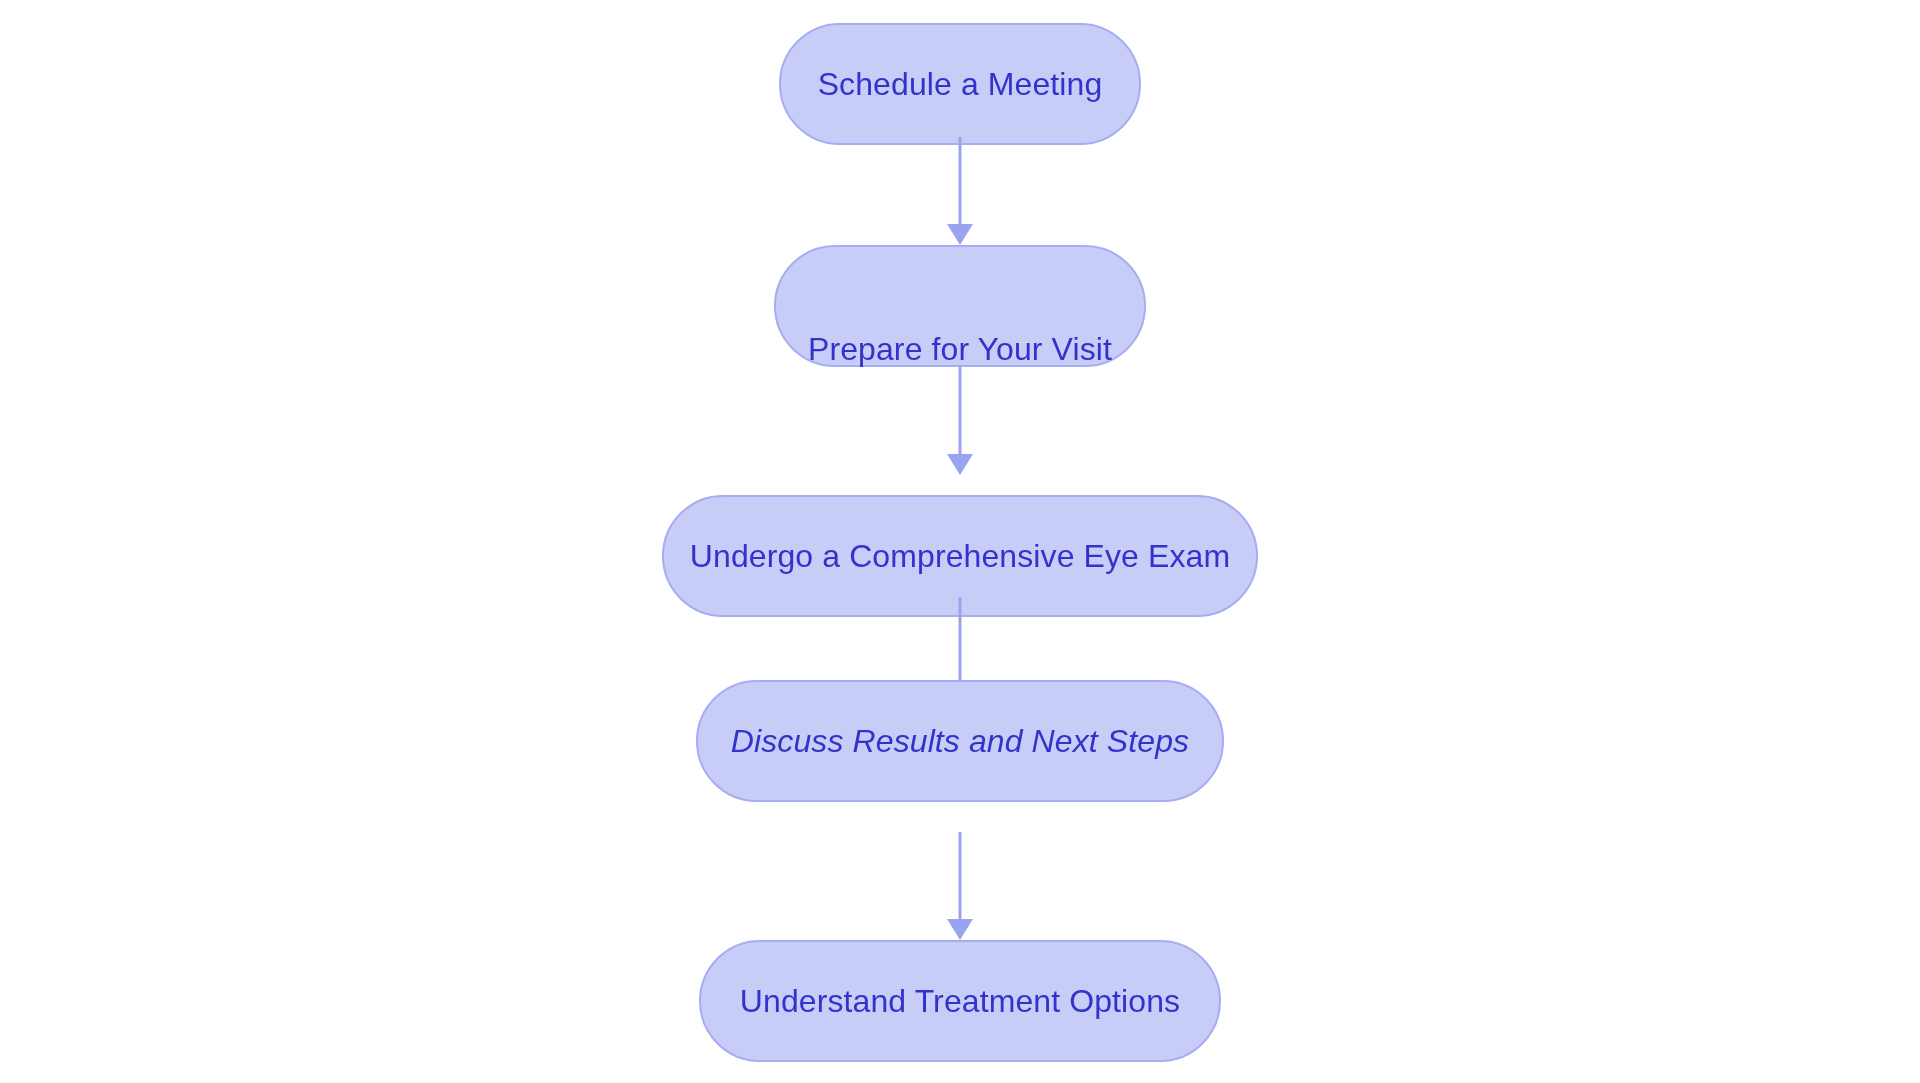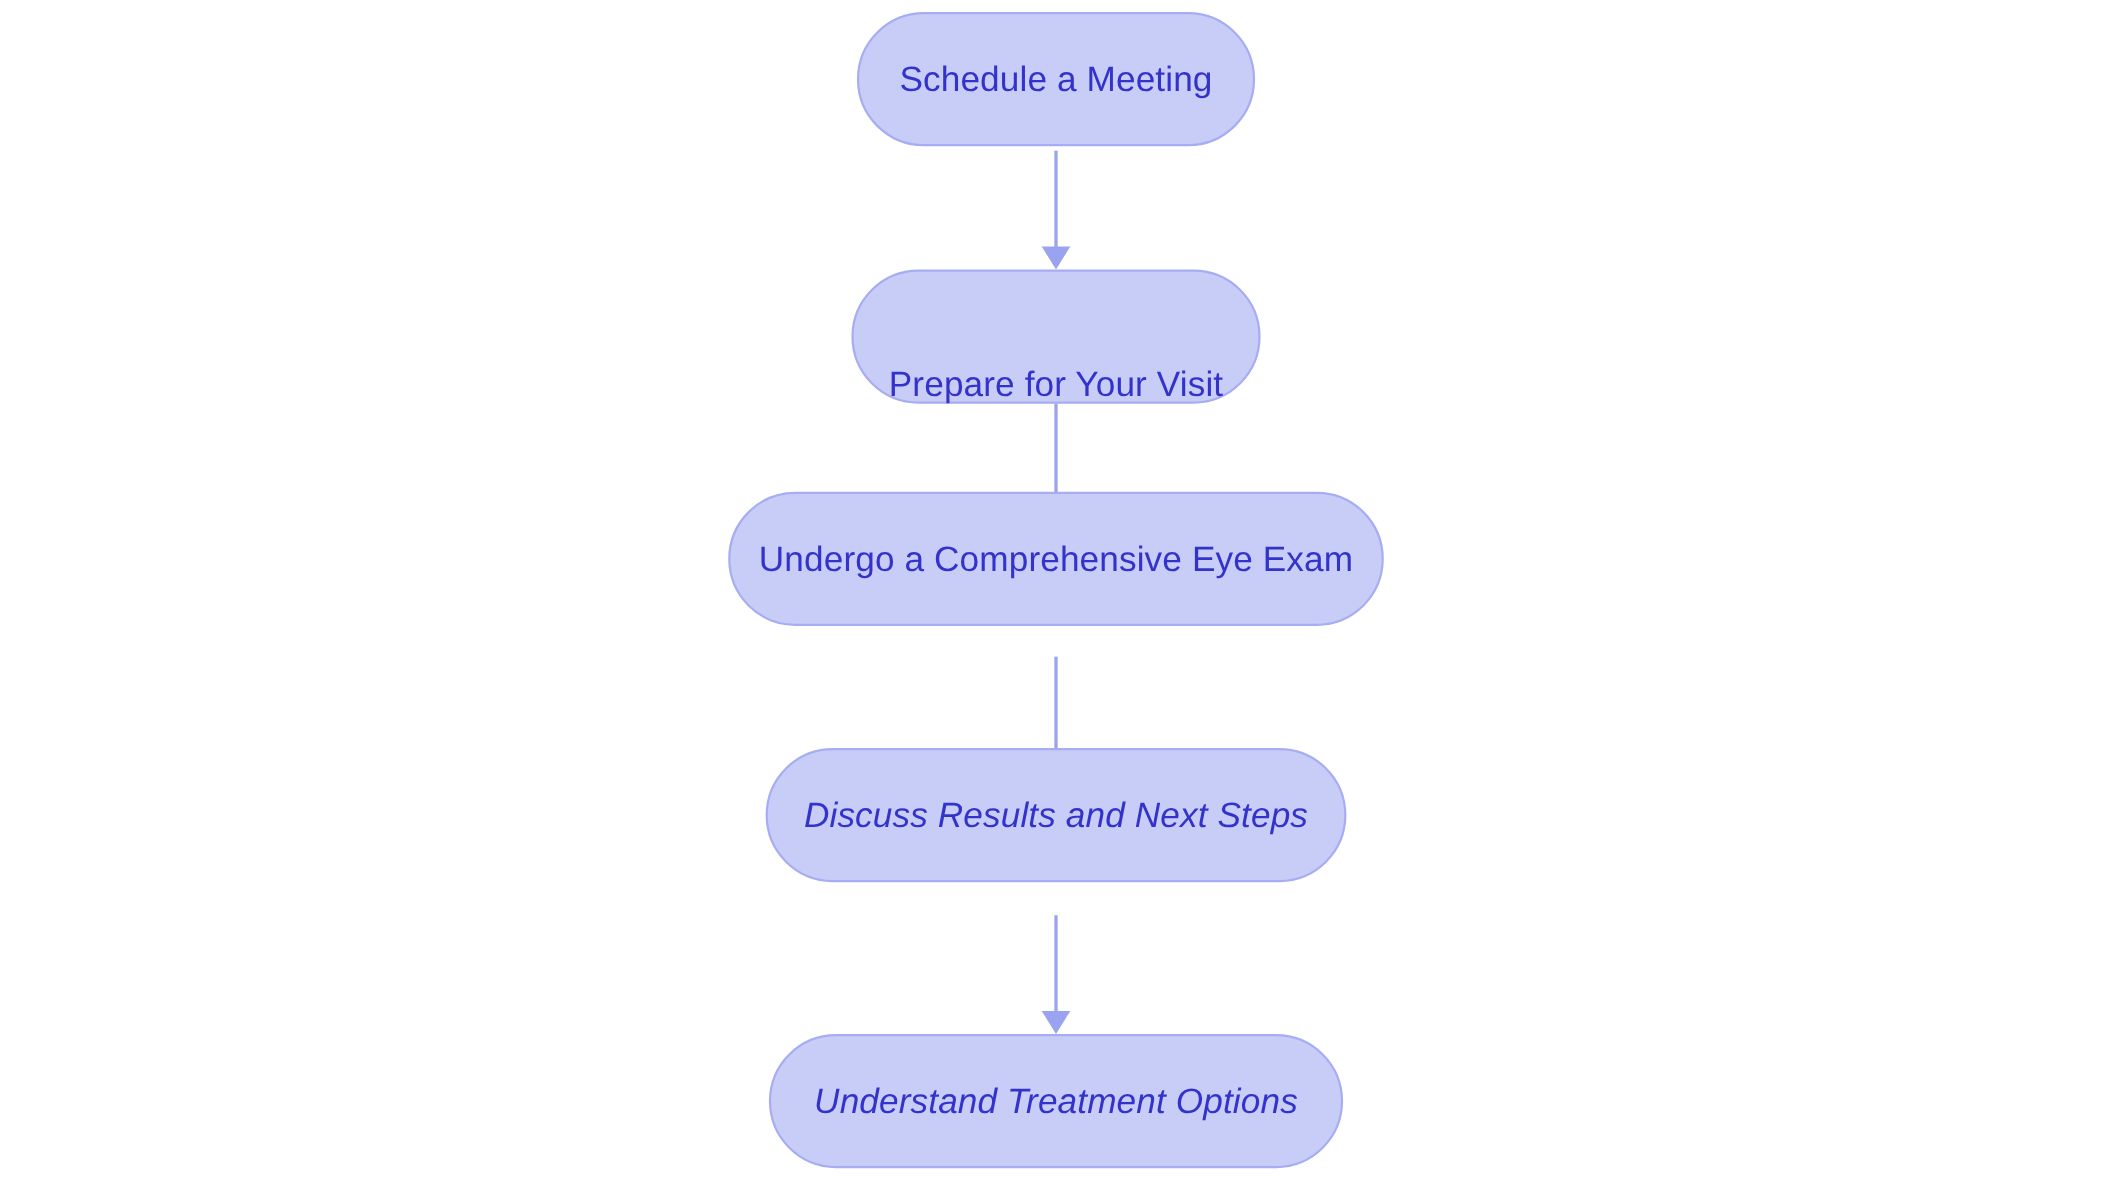--- a/index.html
+++ b/index.html
@@ -40,25 +40,25 @@
     font-family: "Liberation Sans", sans-serif;
     font-size: 32px;
     font-weight: 400;
     color: #3333cc;
     letter-spacing: 0.1px;
     white-space: nowrap;
     line-height: 1;
     user-select: none;
   }
 
-  .node-1 { top: 11px;  width: 362px; }
+  .node-1 { top: 23px;  width: 362px; }
   .node-2 { top: 245px; width: 372px; align-items: flex-end; }
-  .node-3 { top: 447px; width: 596px; }
+  .node-3 { top: 495px; width: 596px; }
   .node-4 { top: 680px; width: 528px; font-style: italic; }
-  .node-5 { top: 940px; width: 522px; font-style: italic; }
+  .node-5 { top: 940px; width: 522px; }
 
   
   .connector {
     position: absolute;
     left: 960px;
     transform: translateX(-50%);
     width: 30px;
   }
   .connector .conn-line {
     position: absolute;

